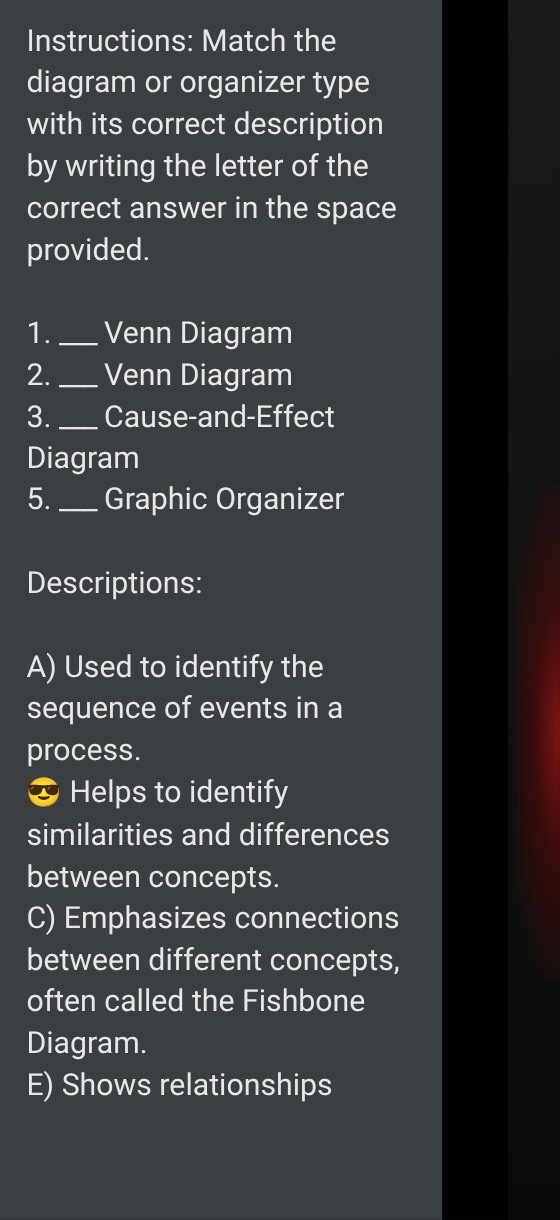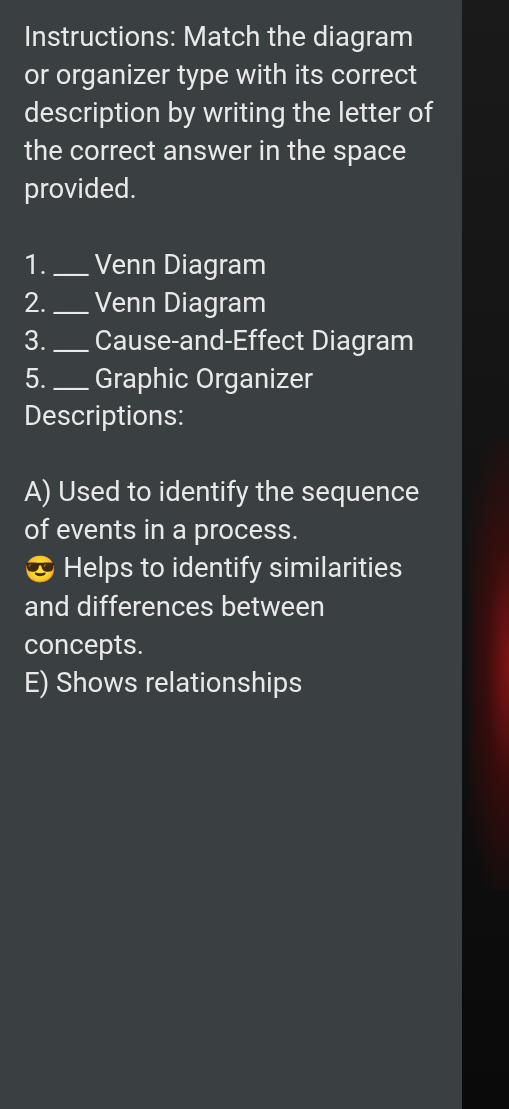--- a/index.html
+++ b/index.html
@@ -9,21 +9,21 @@
     }
     body {
       width: 509px;
       height: 1109px;
       background: #000;
       font-family: -apple-system, BlinkMacSystemFont, 'Segoe UI', Roboto, Arial, sans-serif;
       overflow: hidden;
       position: relative;
     }
     .content-area {
-      width: 462px;
+      width: 402px;
       height: 1109px;
       background: #3a3f42;
       padding: 18px 24px 0 24px;
       color: #e8e8e8;
       font-size: 27.5px;
       line-height: 1.38;
       font-weight: 400;
       overflow: hidden;
     }
     .right-strip {
@@ -40,20 +40,21 @@
       right: 0;
       top: 440px;
       width: 40px;
       height: 450px;
       background: radial-gradient(ellipse 60px 300px at 100% 50%, rgba(140, 20, 20, 0.9) 0%, rgba(80, 10, 10, 0.6) 40%, rgba(20, 5, 5, 0) 85%);
     }
     .instructions {
       margin-bottom: 38px;
     }
     .items-list {
+      margin-bottom: 38px;
     }
     .item-line {
       display: block;
     }
     .blank {
       letter-spacing: -1px;
     }
     .descriptions-heading {
       margin-bottom: 38px;
     }
@@ -90,18 +91,21 @@
   <div class="descriptions-heading">Descriptions:</div>
 
   <div class="descriptions-list">
     <div class="desc-line">
       <span>A)</span> <span>Used to identify the sequence of events in a process.</span>
     </div>
     <div class="desc-line">
       <span class="emoji">😎</span> <span>Helps to identify similarities and differences between concepts.</span>
     </div>
     <div class="desc-line">
+      <span>C)</span> <span>Emphasizes connections between different concepts, often called the Fishbone Diagram.</span>
+    </div>
+    <div class="desc-line">
       <span>E)</span> <span>Shows relationships</span>
     </div>
   </div>
 </div>
 
 <div class="right-strip"></div>
 
 </body></html>

